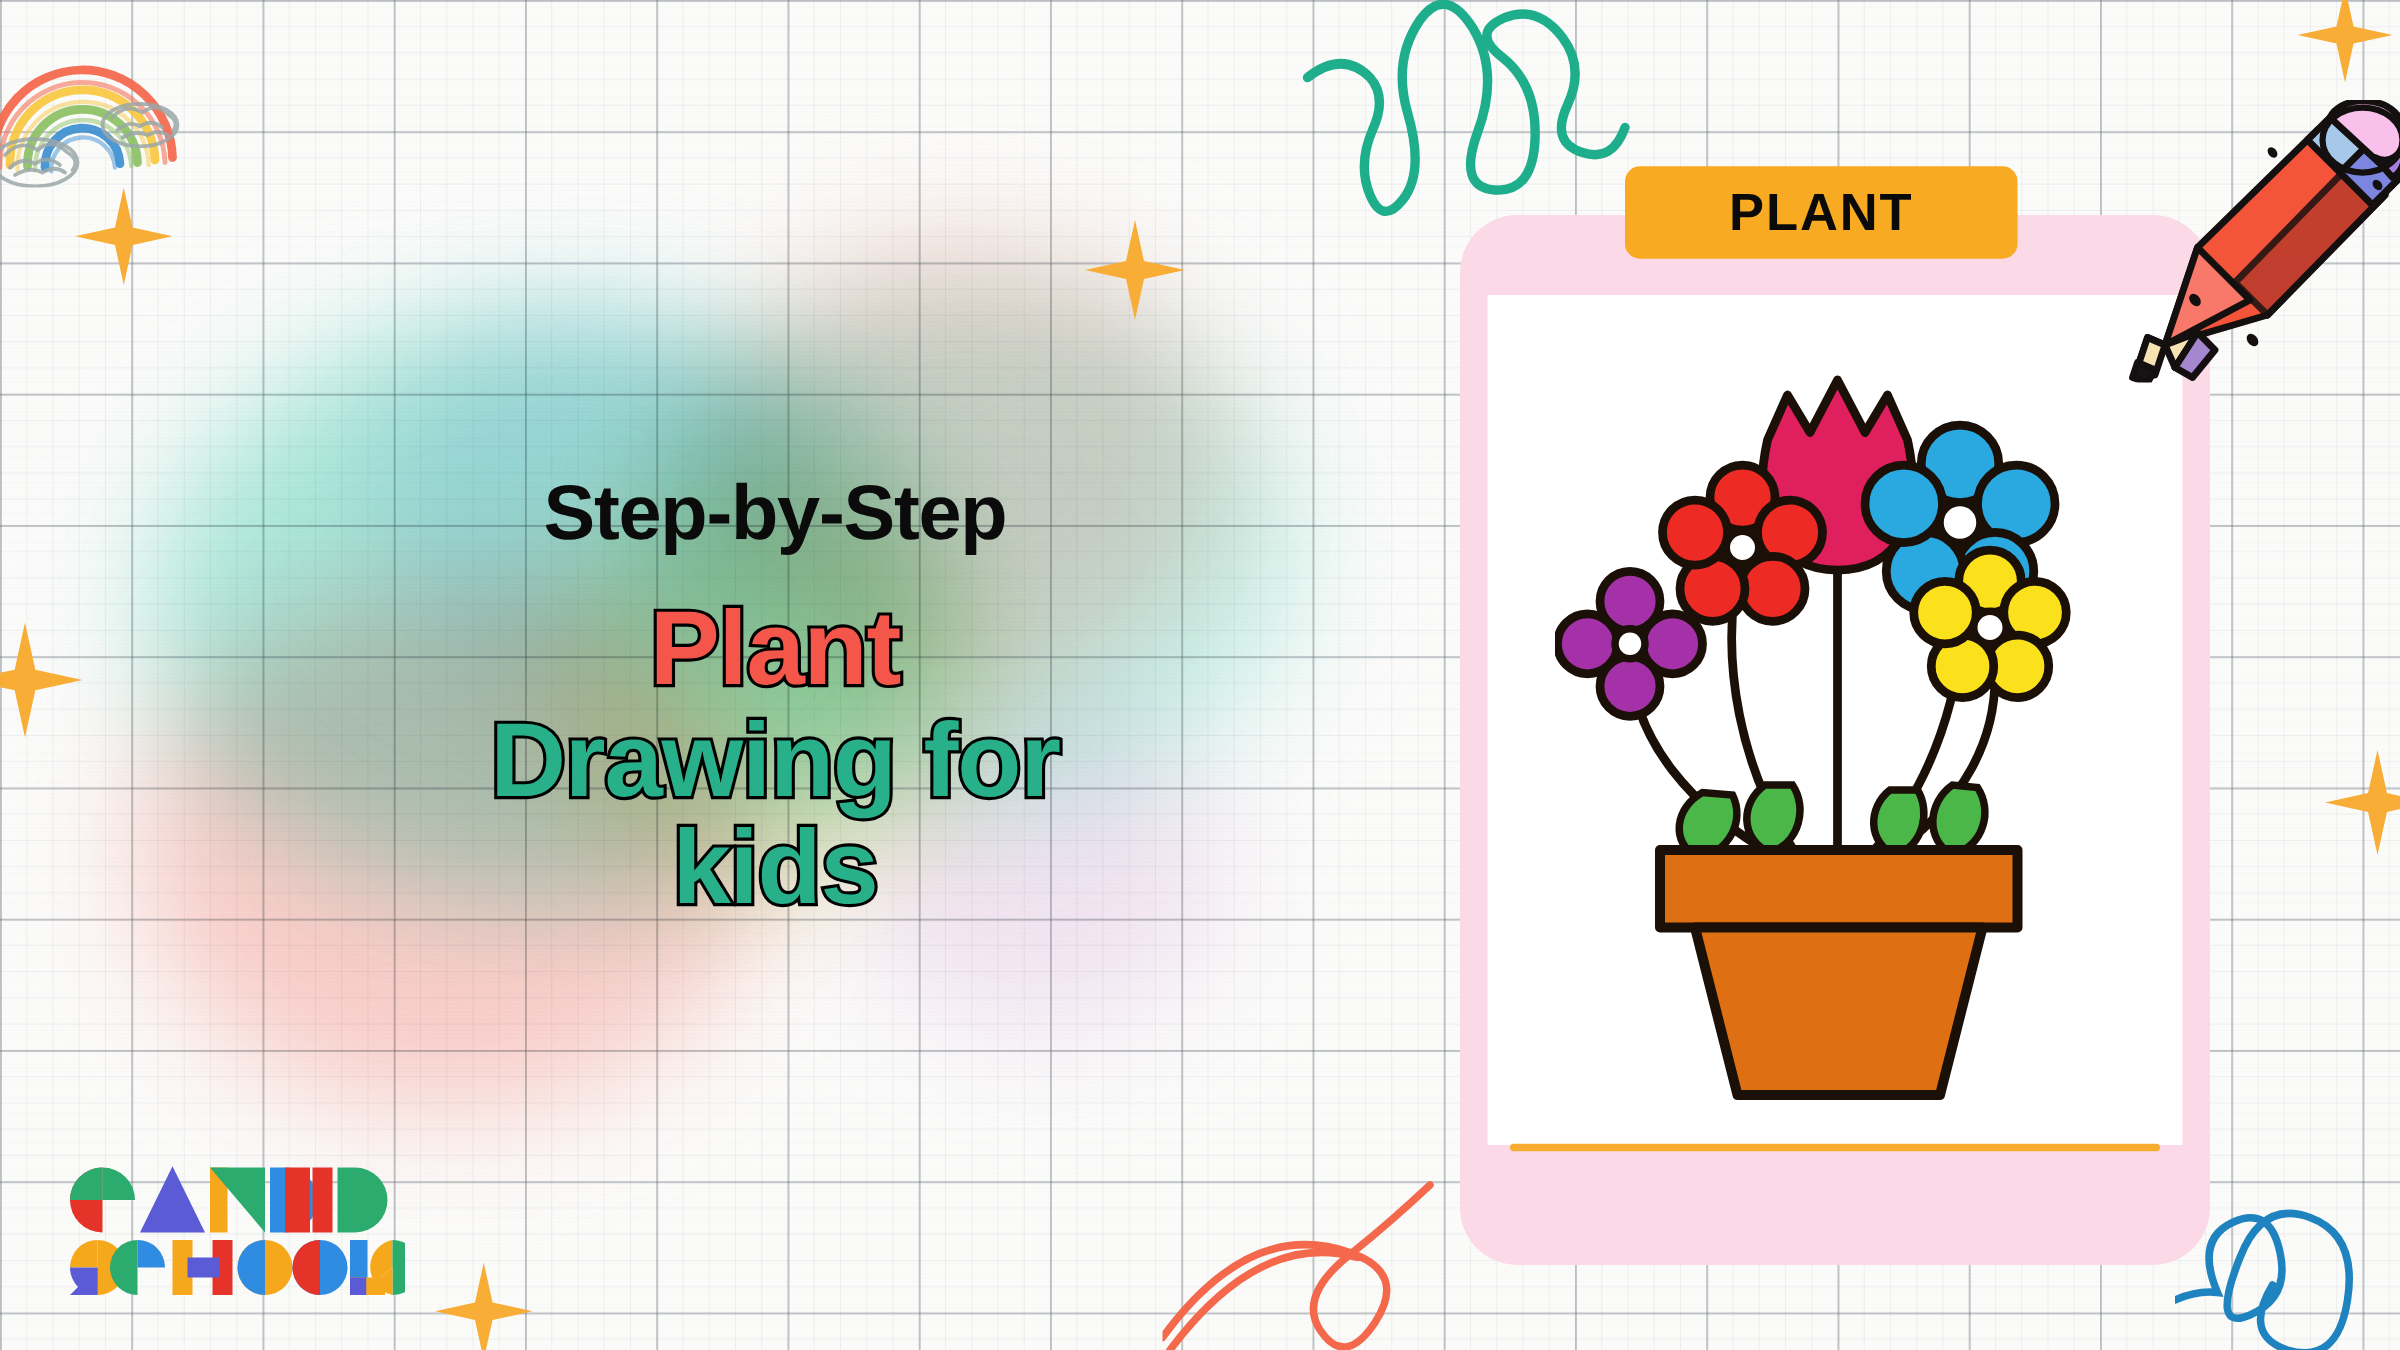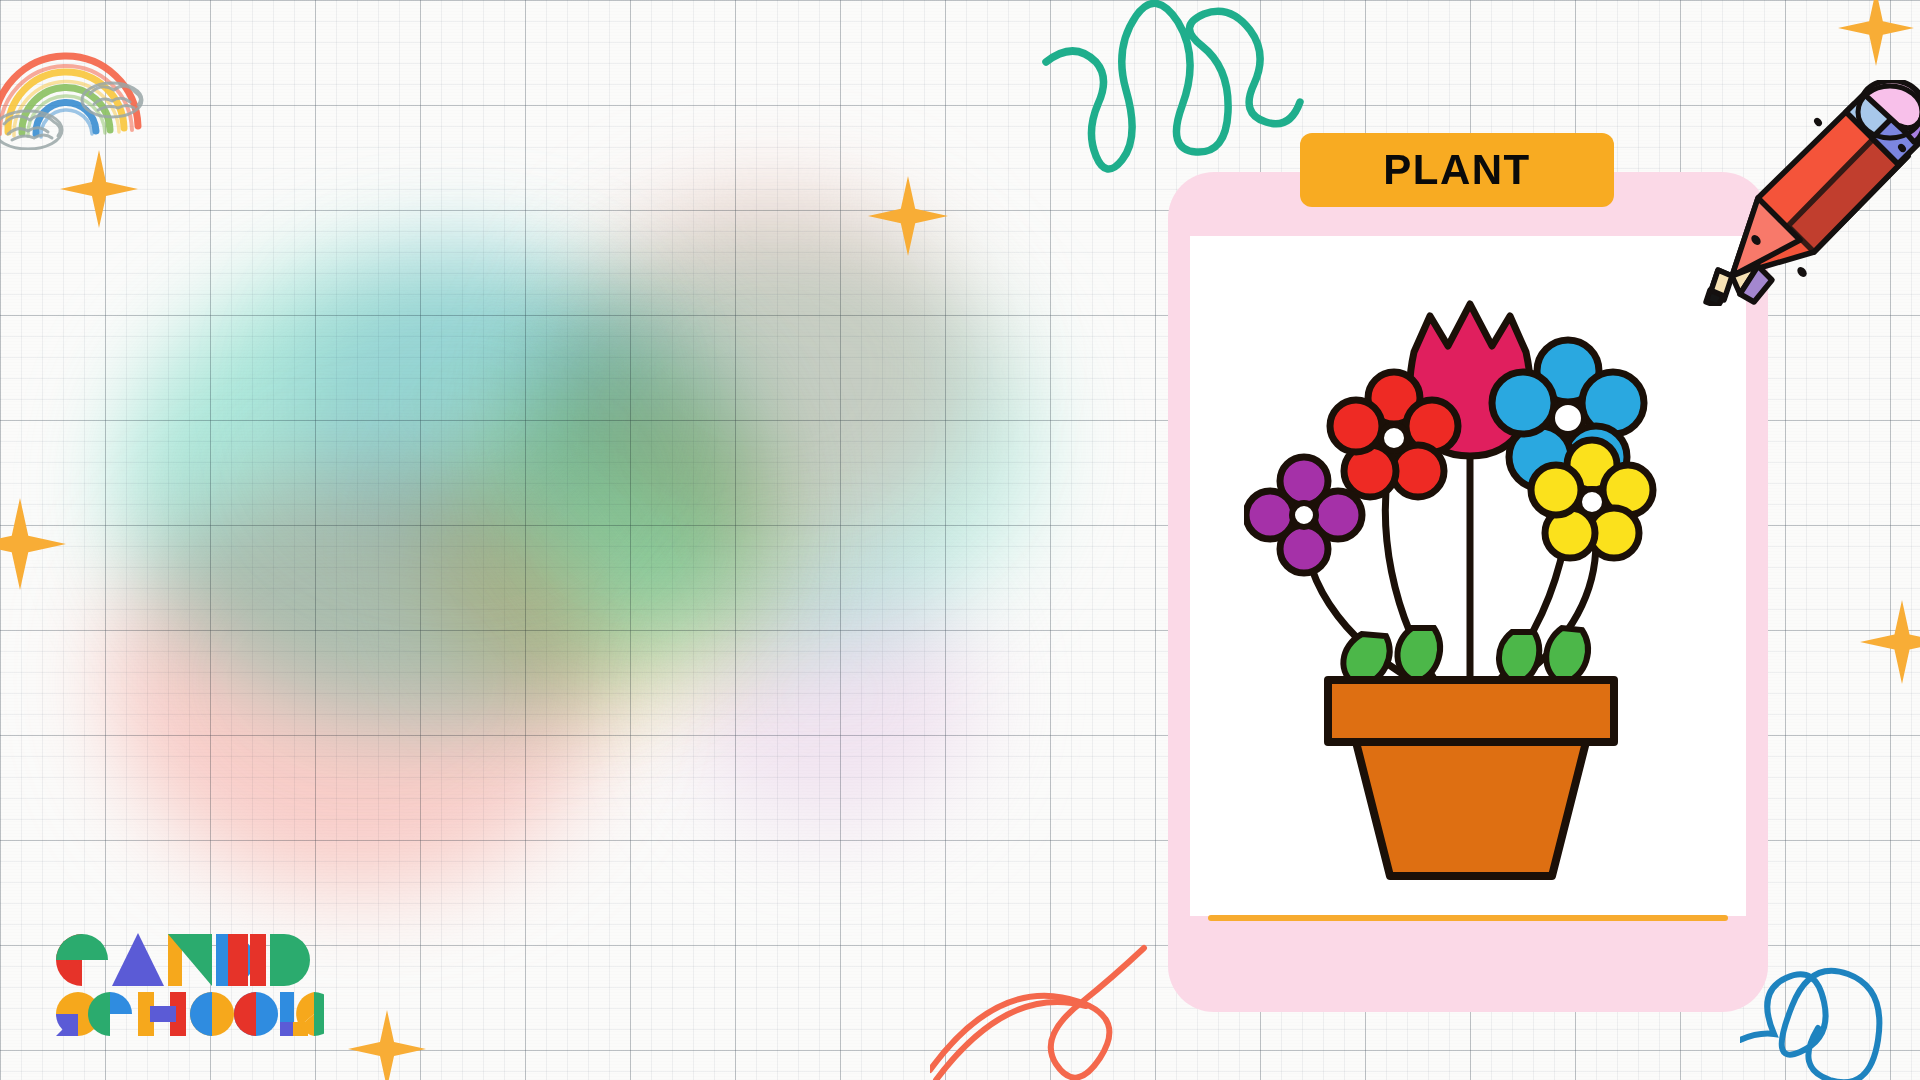--- a/index.html
+++ b/index.html
@@ -137,20 +137,26 @@
     </g>
   </svg>
 
   <div class="star" style="left:60px;top:150px;width:78px;height:78px;background:#f8ad36;"></div>
   <div class="star" style="left:-26px;top:498px;width:92px;height:92px;background:#f8ad36;"></div>
   <div class="star" style="left:868px;top:176px;width:80px;height:80px;background:#f8ad36;"></div>
   <div class="star" style="left:1838px;top:-10px;width:76px;height:76px;background:#f8ad36;"></div>
   <div class="star" style="left:1860px;top:600px;width:84px;height:84px;background:#f8ad36;"></div>
   <div class="star" style="left:348px;top:1010px;width:78px;height:78px;background:#f8ad36;"></div>
 
+  <div id="headline">
+    <h2 id="kicker">Step-by-Step</h2>
+    <h1 class="big" id="t-plant">Plant</h1>
+    <h1 class="big" id="t-rest">Drawing for</h1>
+    <h1 class="big" id="t-rest2" style="color:#27b08a;-webkit-text-stroke:5px #000;paint-order:stroke fill;">kids</h1>
+  </div>
 
   <div id="card-shell"></div>
   <div id="card-inner"></div>
   <div id="card-rule"></div>
 
   <div id="badge">
     <span id="badge-label">PLANT</span>
   </div>
 
   <svg id="plant-art" viewBox="0 0 452 600">

